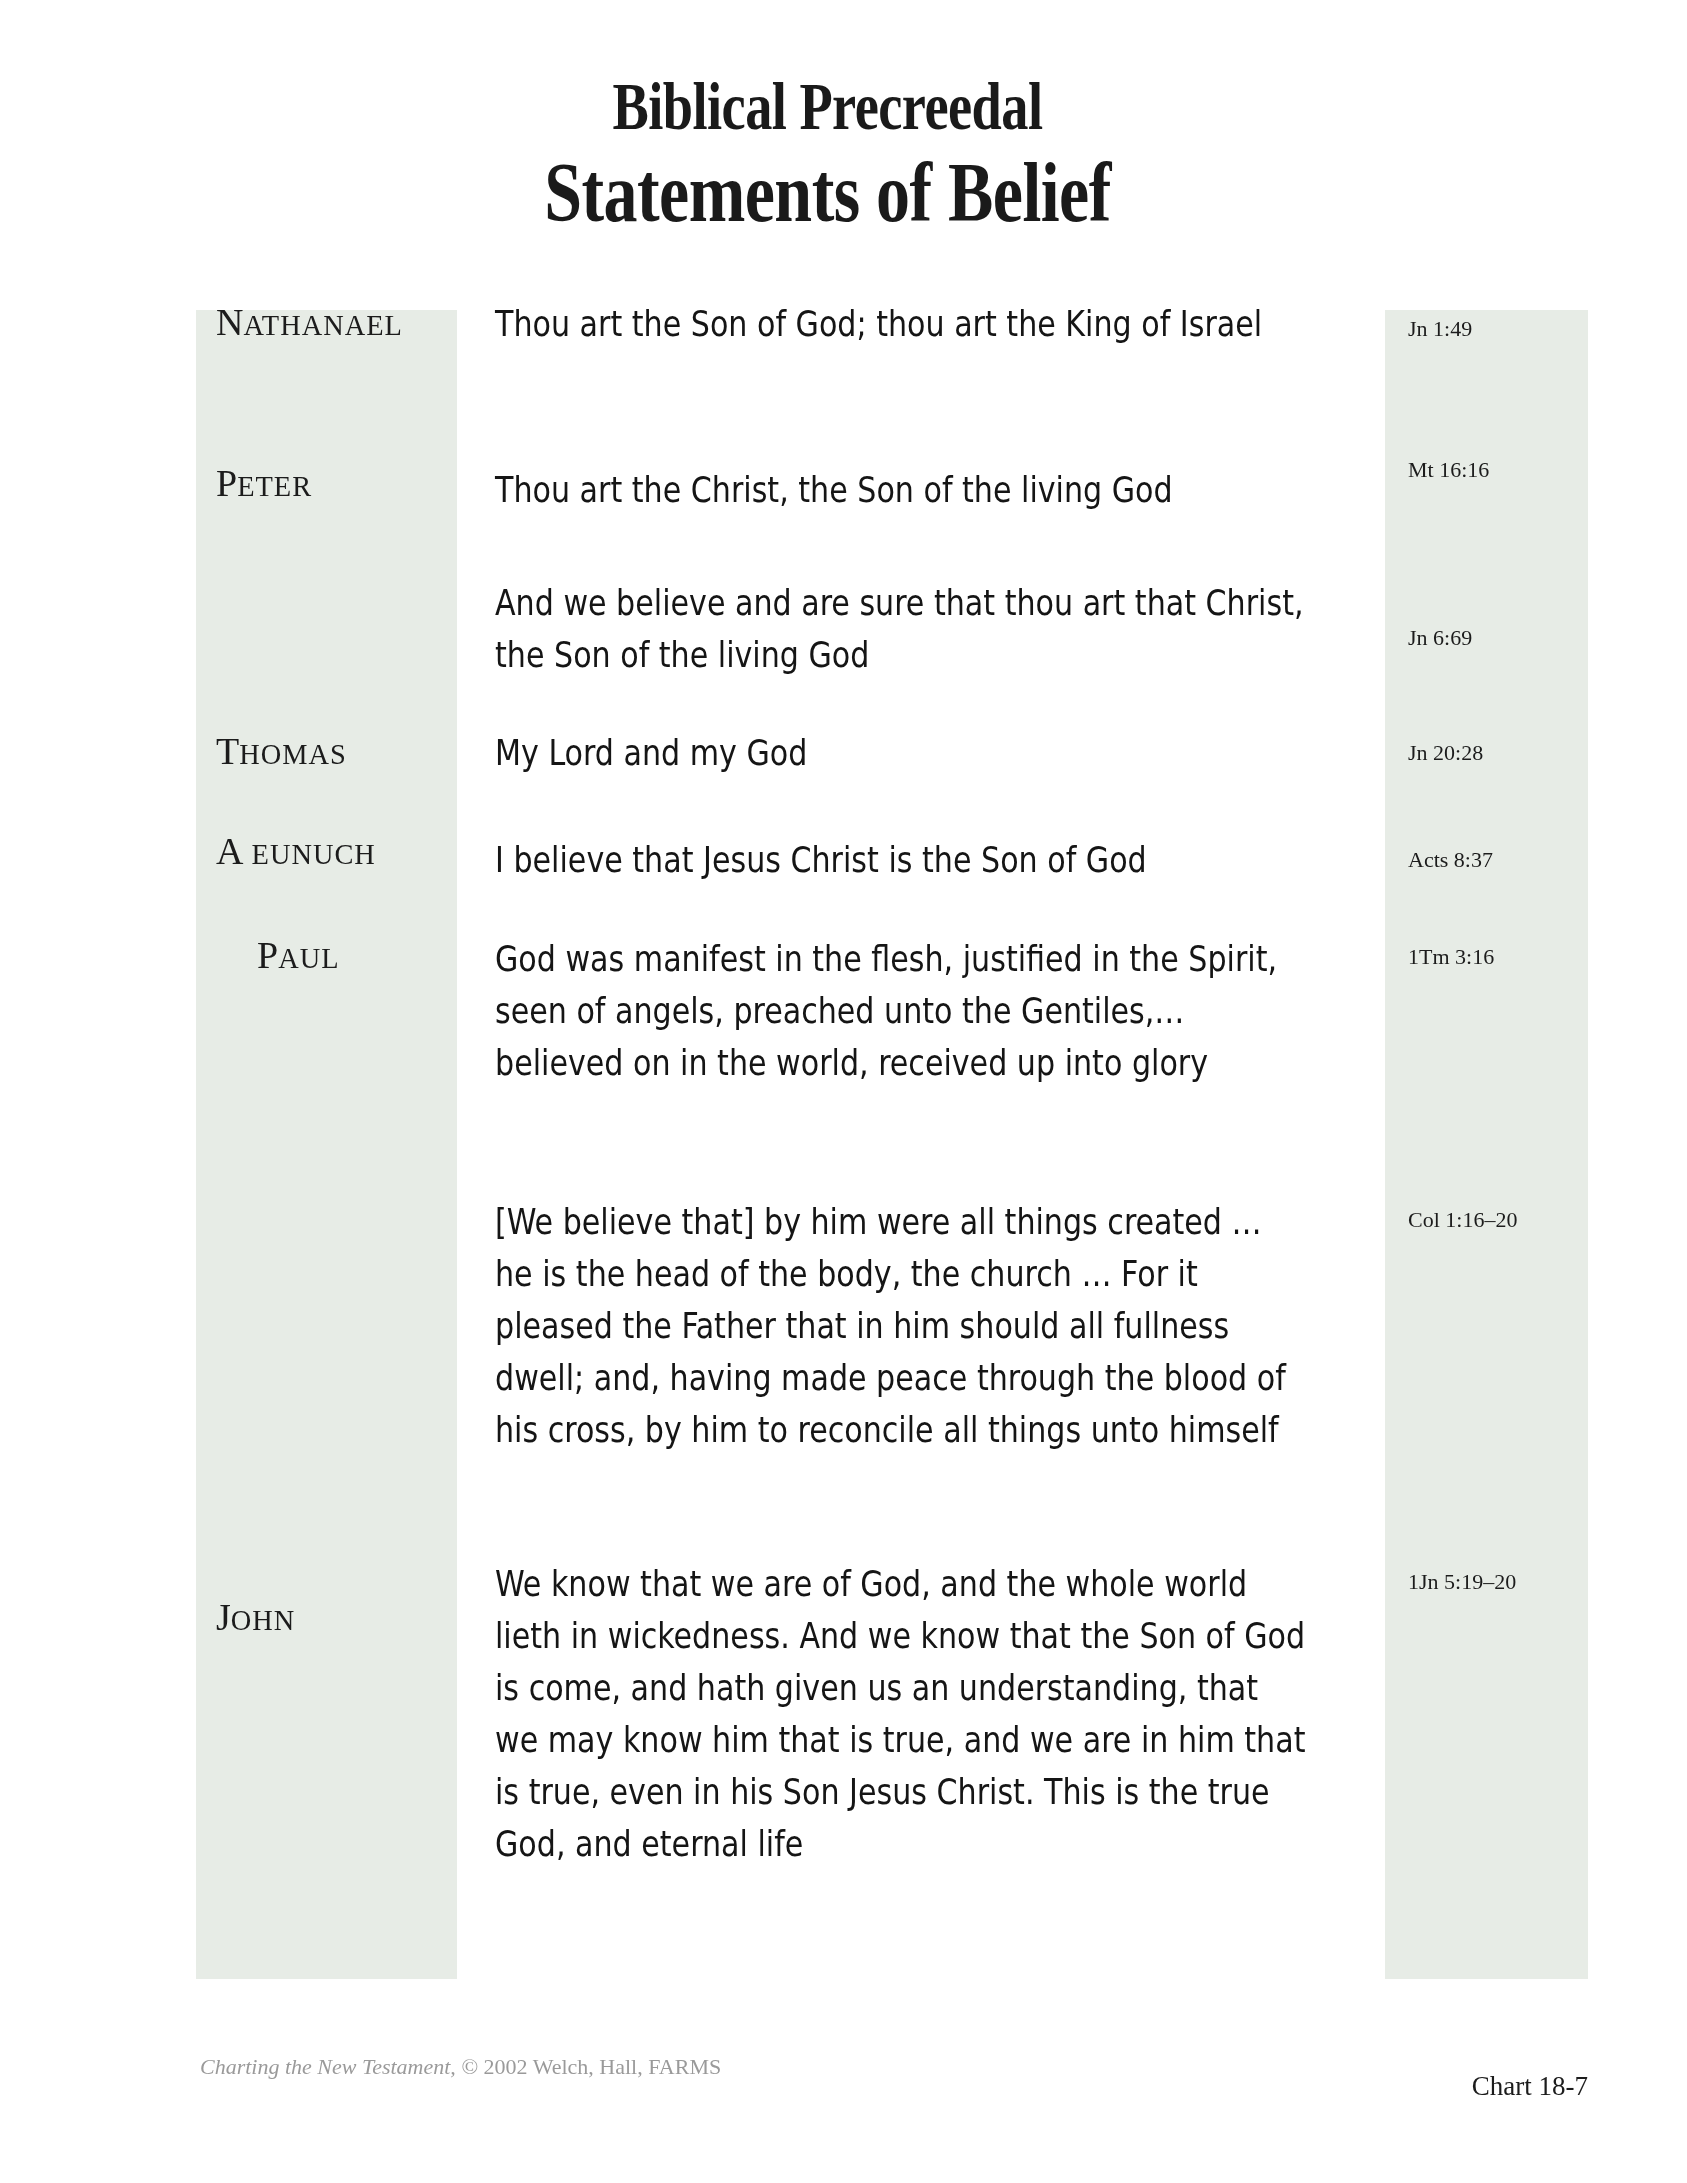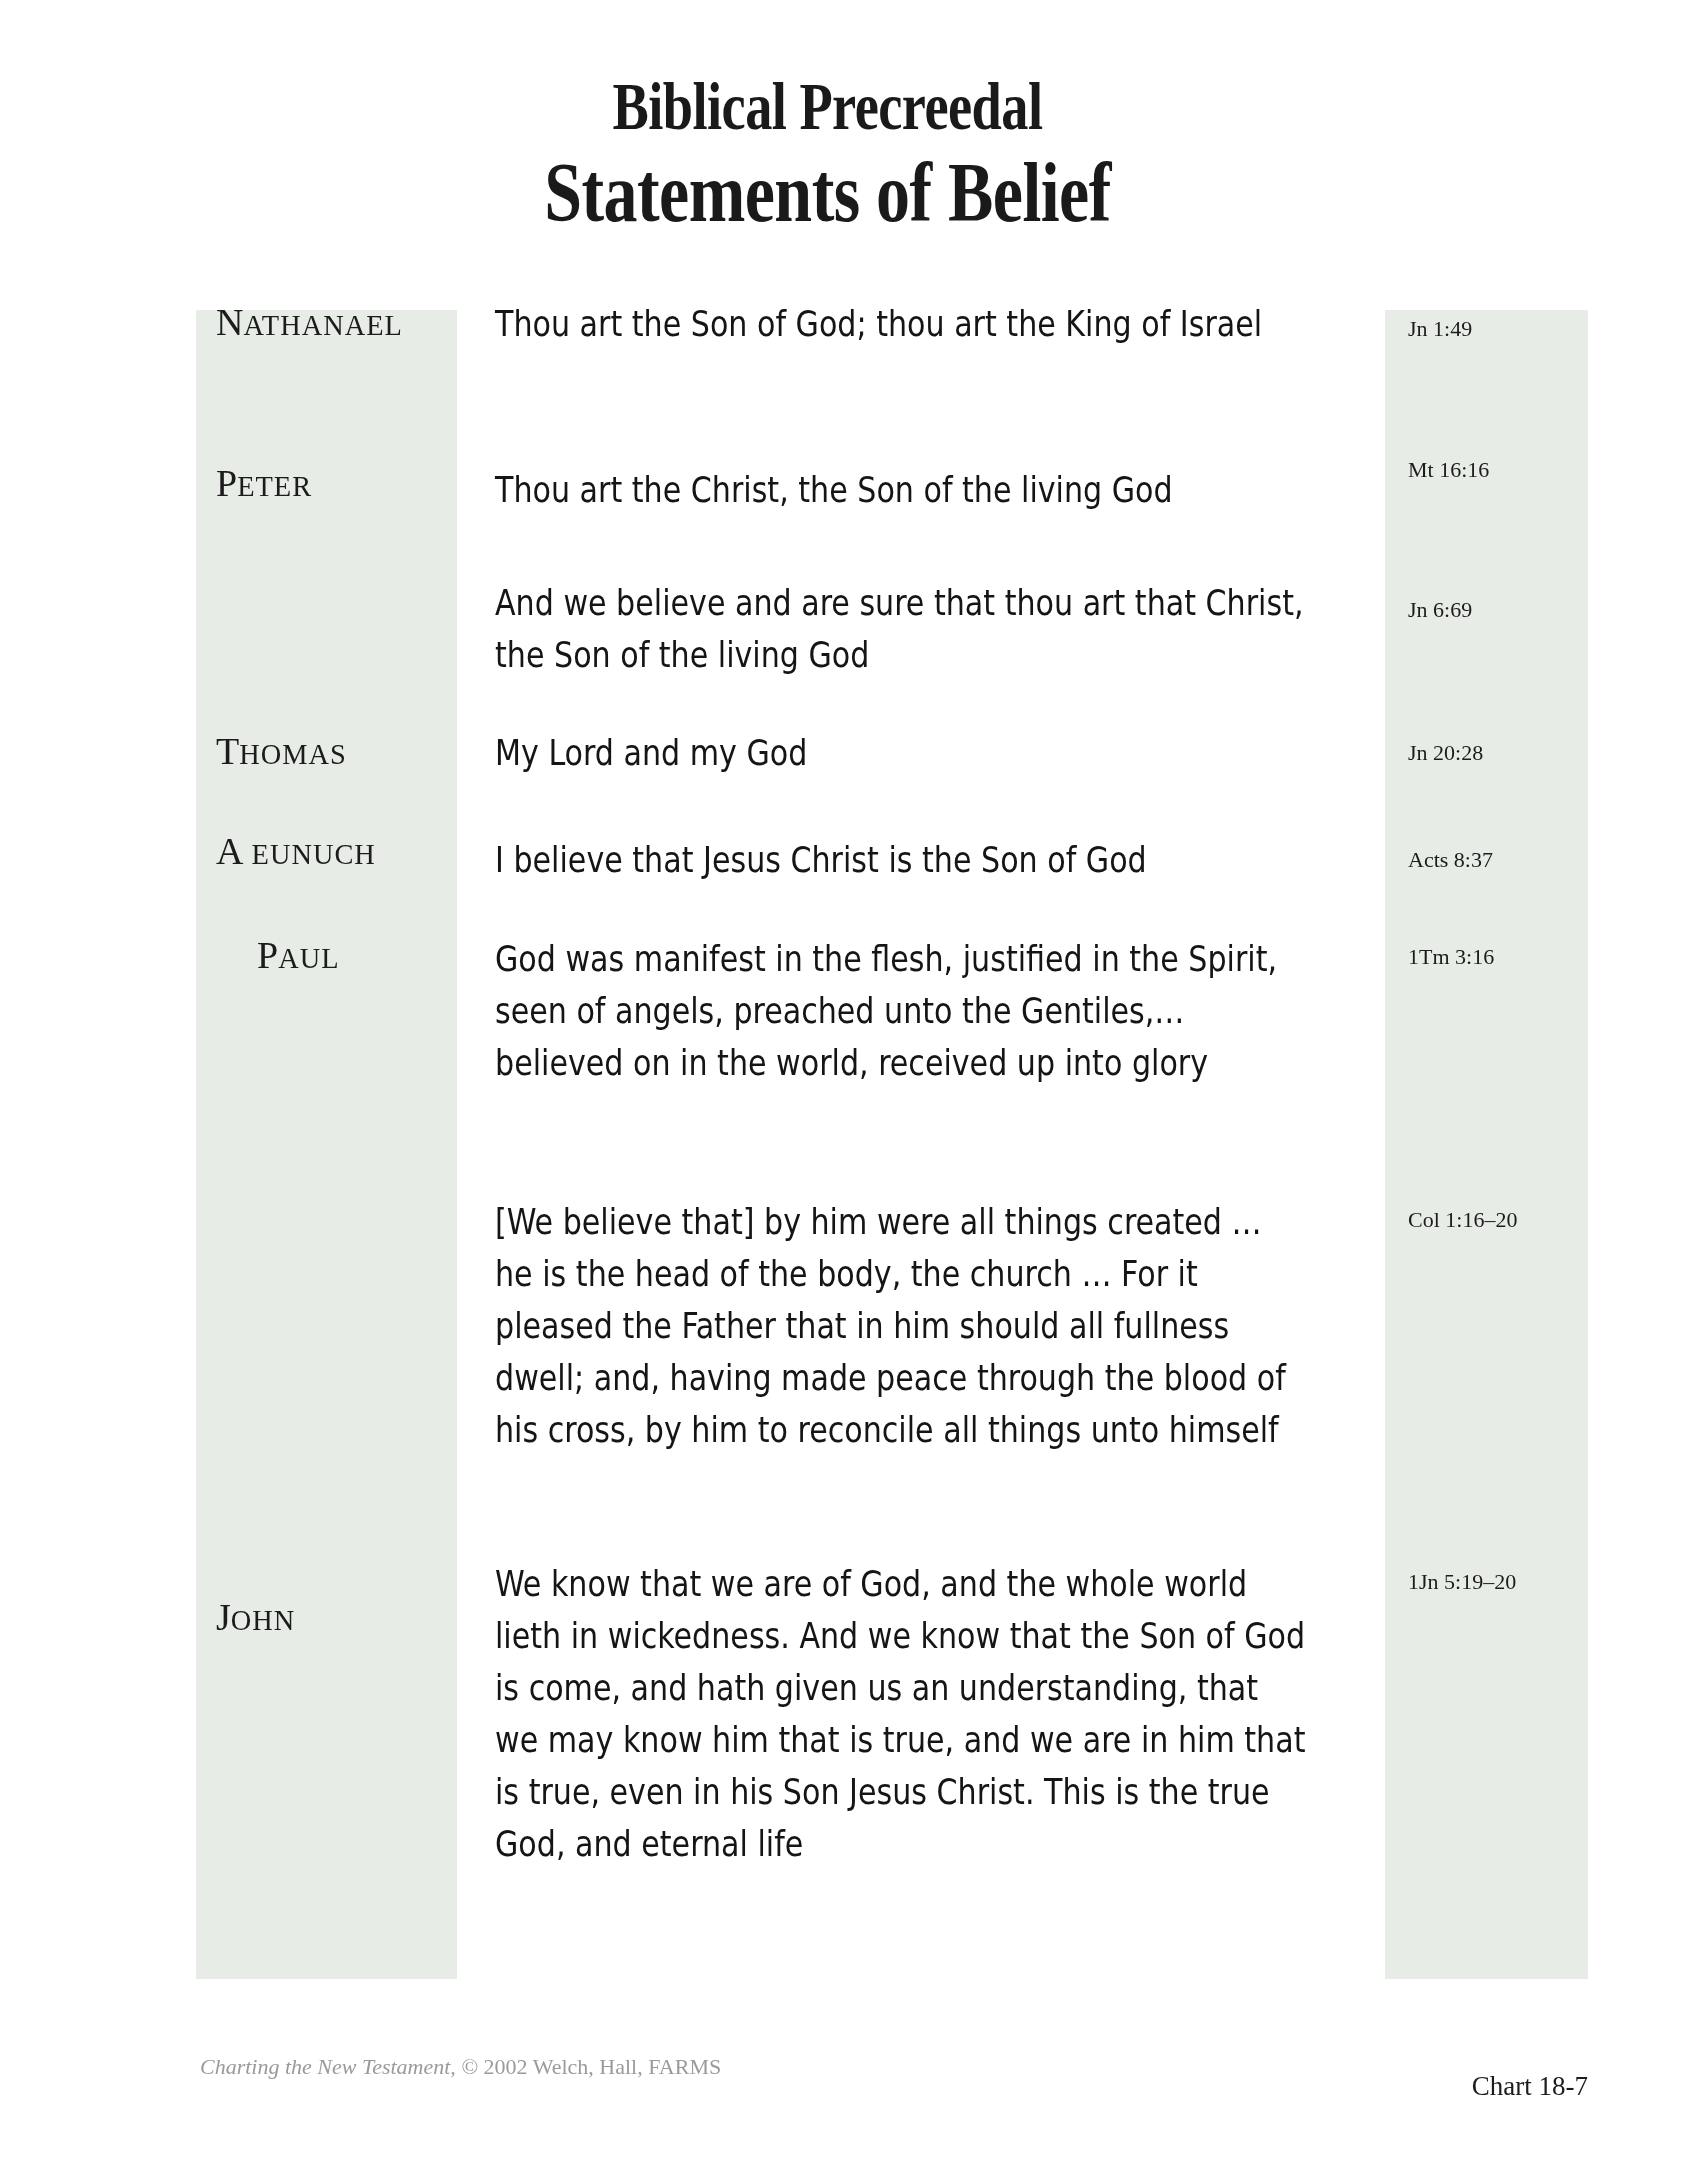--- a/index.html
+++ b/index.html
@@ -145,21 +145,21 @@
 <div class="statement" style="top:298px;">Thou art the Son of God; thou art the King of Israel</div>
 <div class="reference" style="top:316px;">Jn 1:49</div>
 
 <div class="name-label" style="top:464px;">
   <span class="cap">P</span><span class="sc">ETER</span>
 </div>
 <div class="statement" style="top:464px;">Thou art the Christ, the Son of the living God</div>
 <div class="reference" style="top:457px;">Mt 16:16</div>
 
 <div class="statement" style="top:577px;">And we believe and are sure that thou art that Christ, the Son of the living God</div>
-<div class="reference" style="top:597px;">Jn 6:69</div>
+<div class="reference" style="top:625px;">Jn 6:69</div>
 
 <div class="name-label" style="top:732px;">
   <span class="cap">T</span><span class="sc">HOMAS</span>
 </div>
 <div class="statement" style="top:727px;">My Lord and my God</div>
 <div class="reference" style="top:740px;">Jn 20:28</div>
 
 <div class="name-label" style="top:832px;">
   <span class="cap">A</span><span class="sc"> EUNUCH</span>
 </div>

